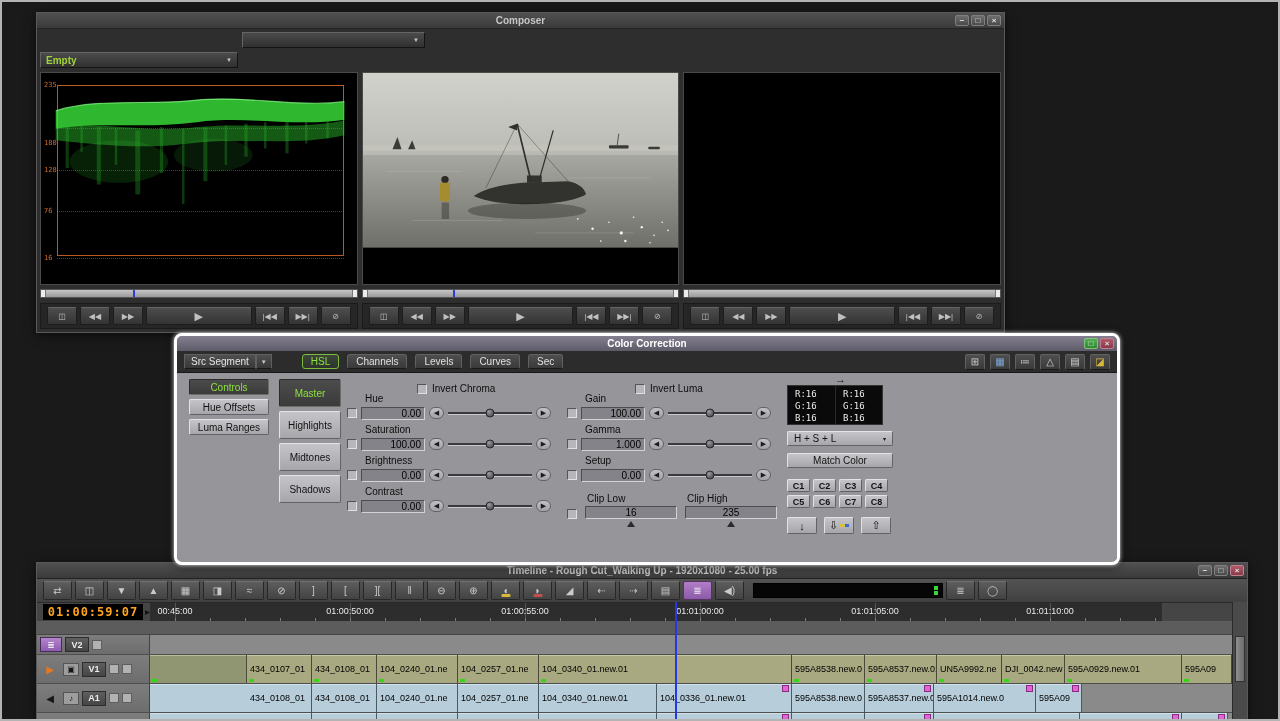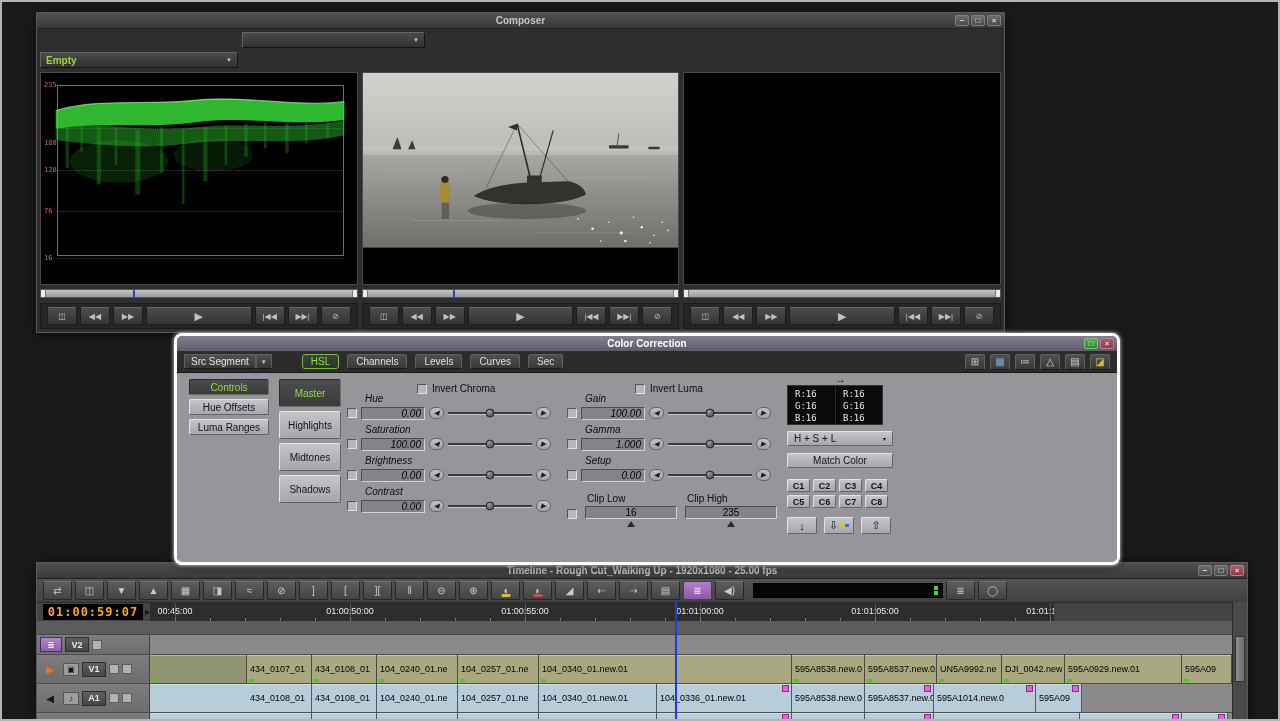--- a/index.html
+++ b/index.html
@@ -66,21 +66,21 @@
   .cc-btn.active { background:linear-gradient(#4c4c4c,#3b3b3b); color:#8ce23e; border-color:#2a2a2a #6c6c6c #6c6c6c #2a2a2a; }
   .mode-col { position:absolute; left:12px; top:6px; display:flex; flex-direction:column; gap:4px; }
   .mode-col .cc-btn { width:80px; height:16px; }
   .range-col { position:absolute; left:102px; top:6px; display:flex; flex-direction:column; gap:4px; }
   .range-col .cc-btn { width:62px; height:28px; }
   .cc-check { width:10px; height:10px; background:#b7b6bb; border:1px solid; border-color:#54545a #e1e0e5 #e1e0e5 #54545a; flex:none; }
   .inv { position:absolute; display:flex; align-items:center; gap:5px; font-size:10px; color:#0c0c0c; }
   .inv.chroma { left:240px; top:10px; } .inv.luma { left:458px; top:10px; }
   .sliders { position:absolute; top:20px; width:214px; }
   .sliders.left { left:170px; } .sliders.right { left:390px; }
-  .slider-block { margin-bottom:4px;font-style:italic; }
+  .slider-block { margin-bottom:4px; }
   .slider-label { font-size:10px; color:#0c0c0c; margin-left:18px; height:13px; }
   .slider-row { display:flex; align-items:center; gap:4px; height:14px; }
   .value-field { width:64px; height:13px; background:#84838a; border:1px solid; border-color:#4c4c52 #d3d2d7 #d3d2d7 #4c4c52;
     font-size:10px; color:#000; text-align:right; padding:0 3px; line-height:11px; }
   .arrow-btn { width:15px; height:12px; background:linear-gradient(#c1c0c5,#a3a2a7); border:1px solid #62626a;
     border-radius:6px; font-size:7px; color:#1c1c1c; display:flex; align-items:center; justify-content:center; }
   .slider-track { width:84px; height:3px; background:#3a3a3e; border-bottom:1px solid #c9c8cd; position:relative; }
   .slider-thumb { position:absolute; left:50%; top:50%; transform:translate(-50%,-50%); width:9px; height:9px; border-radius:50%;
     background:radial-gradient(circle at 35% 30%,#9b9aa1,#3b3b41); border:1px solid #24242a; }
   .clip-block { position:absolute; left:390px; top:120px; display:flex; align-items:flex-start; gap:4px; }
@@ -113,21 +113,21 @@
     border-radius:2px; color:#cacaca; font-size:10px; display:flex; align-items:center; justify-content:center; position:relative; flex:none; }
   .tlbtn.purple { background:linear-gradient(#b27ec9,#8c5aa8); border-color:#55355f; color:#f2eaf8; }
   .tlbtn .accent { position:absolute; bottom:2px; left:50%; transform:translateX(-50%); width:9px; height:3px; border-radius:1px; }
   .audio-meter { width:190px; height:15px; background:#060606; border:1px solid #000; margin-left:6px; position:relative; flex:none; }
   .meter-dot { position:absolute; right:4px; width:4px; height:4px; background:#3ad63a; }
   .meter-dot.d1 { top:2px; } .meter-dot.d2 { bottom:2px; }
   .tl-tcrow { height:19px; background:#454545; position:relative; border-bottom:1px solid #2a2a2a; }
   .tc-display { position:absolute; left:6px; top:1px; width:100px; height:16px; background:#000; color:#ffa41e;
     font:bold 12px "DejaVu Sans Mono",monospace; text-align:center; line-height:16px; letter-spacing:1px; }
   .tc-play { position:absolute; left:108px; top:3px; font-size:10px; color:#141414; }
-  .ruler { position:absolute; left:113px; top:0; width:904px; height:19px; background:#2d2d2d; overflow:hidden; }
+  .ruler { position:absolute; left:113px; top:0; width:1012px; height:19px; background:#2d2d2d; overflow:hidden; }
   .ruler .ticks5 { position:absolute; inset:0; background:repeating-linear-gradient(90deg,#565656 0 1px,transparent 1px 175px); background-position:25px 0; }
   .ruler .ticks1 { position:absolute; bottom:0; left:0; right:0; height:4px; background:repeating-linear-gradient(90deg,#7e7e7e 0 1px,transparent 1px 35px); background-position:25px 0; }
   .ruler-label { position:absolute; top:3px; transform:translateX(-50%); font-size:9px; color:#e8e8e8; white-space:nowrap; }
   .tl-spacer { position:absolute; left:0; right:15px; top:58px; height:14px; background:#5c5c5c; border-bottom:1px solid #464646; }
   .tracks { position:absolute; left:0; top:72px; right:15px; bottom:0; overflow:hidden; }
   .trow { display:flex; border-bottom:1px solid #4e4e4e; }
   .trow.v2 { height:20px; } .trow.v1 { height:29px; } .trow.a1 { height:29px; } .trow.a2 { height:29px; }
   .thead { width:113px; background:linear-gradient(#7d7d7d,#6d6d6d); display:flex; align-items:center; gap:3px;
     padding:0 3px; border-right:1px solid #424242; flex:none; }
   .lane { flex:1; background:#8a8a8a; display:flex; overflow:hidden; position:relative; }

